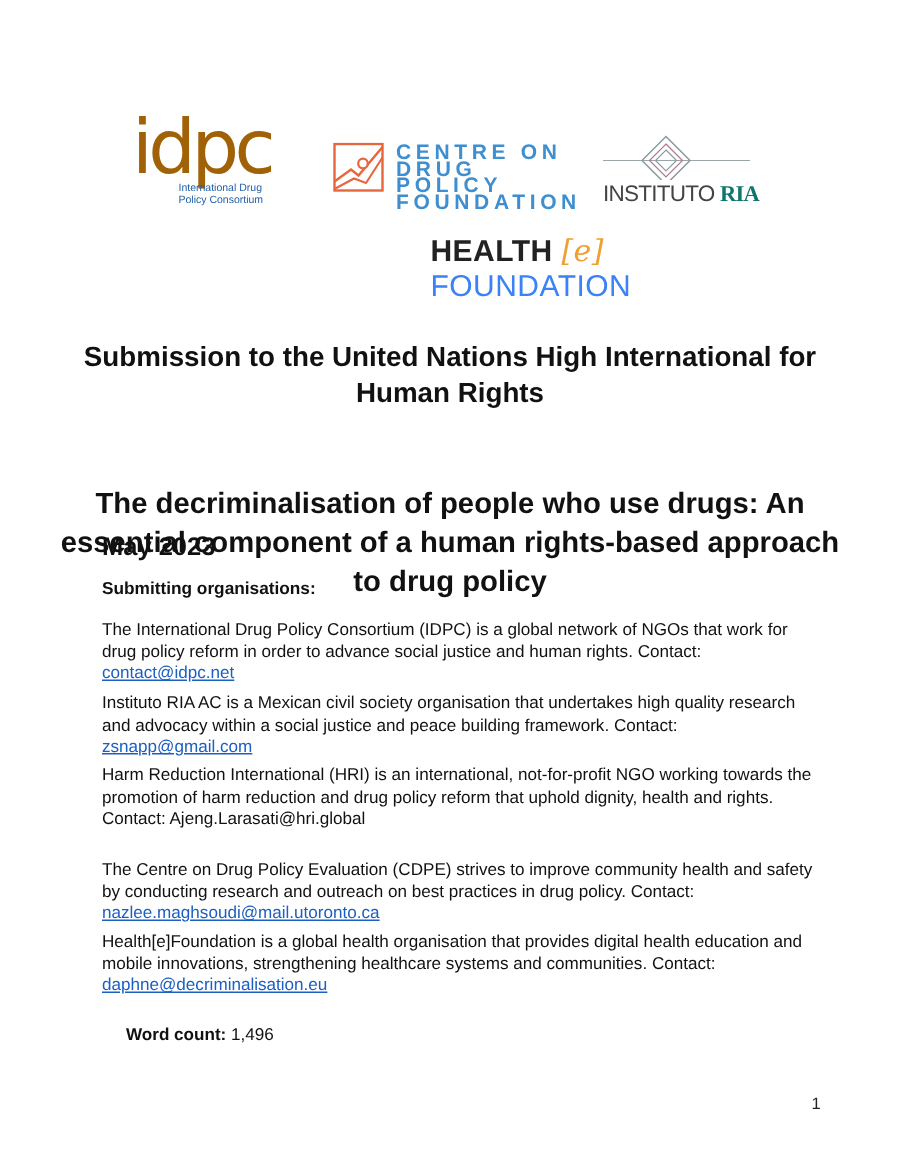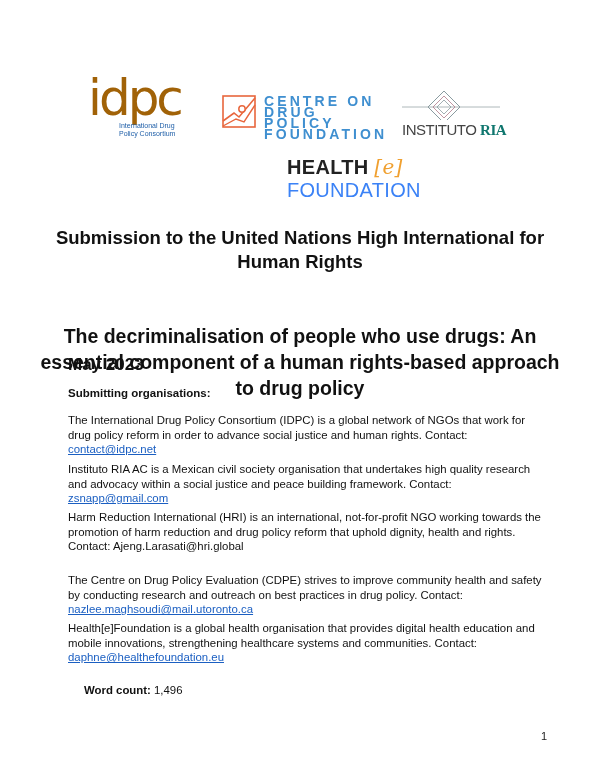--- a/index.html
+++ b/index.html
@@ -106,19 +106,19 @@
   <div class="para p2">
     <span>Instituto RIA AC is a Mexican civil society organisation that undertakes high quality research and advocacy within a social justice and peace building framework. Contact: </span><a href="#">zsnapp@gmail.com</a>
   </div>
   <div class="para p3">
     <span>Harm Reduction International (HRI) is an international, not-for-profit NGO working towards the promotion of harm reduction and drug policy reform that uphold dignity, health and rights. Contact: </span><span>Ajeng.Larasati@hri.global</span>
   </div>
   <div class="para p4">
     <span>The Centre on Drug Policy Evaluation (CDPE) strives to improve community health and safety by conducting research and outreach on best practices in drug policy. Contact: </span><a href="#">nazlee.maghsoudi@mail.utoronto.ca</a>
   </div>
   <div class="para p5">
-    <span>Health[e]Foundation is a global health organisation that provides digital health education and mobile innovations, strengthening healthcare systems and communities. Contact: </span><a href="#">daphne@healthefoundation.eu</a>
+    <span>Health[e]Foundation is a global health organisation that provides digital health education and mobile innovations, strengthening healthcare systems and communities. Contact: </span><a href="#">daphne@decriminalisation.eu</a>
   </div>
 
   <div class="wc"><b>Word count:</b><span> 1,496</span></div>
 
   <div class="pagenum">1</div>
 </div>
 
 </body></html>

